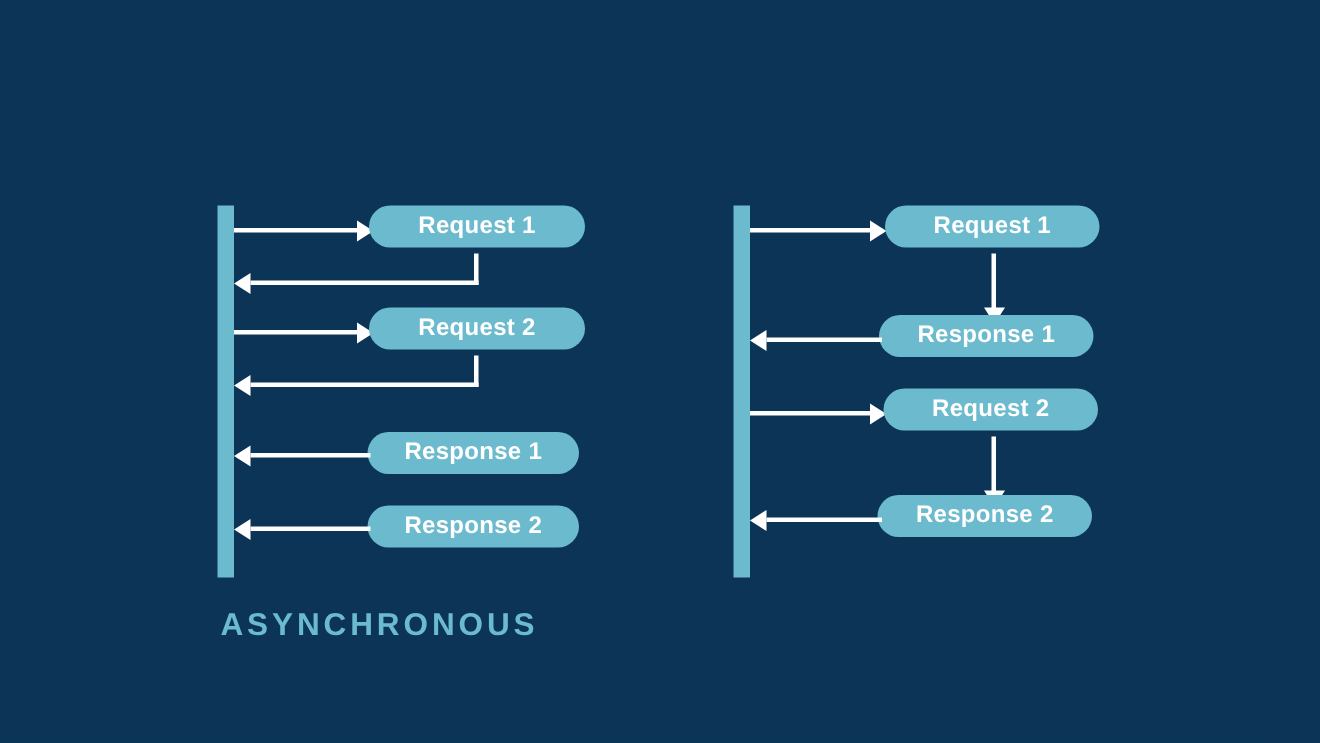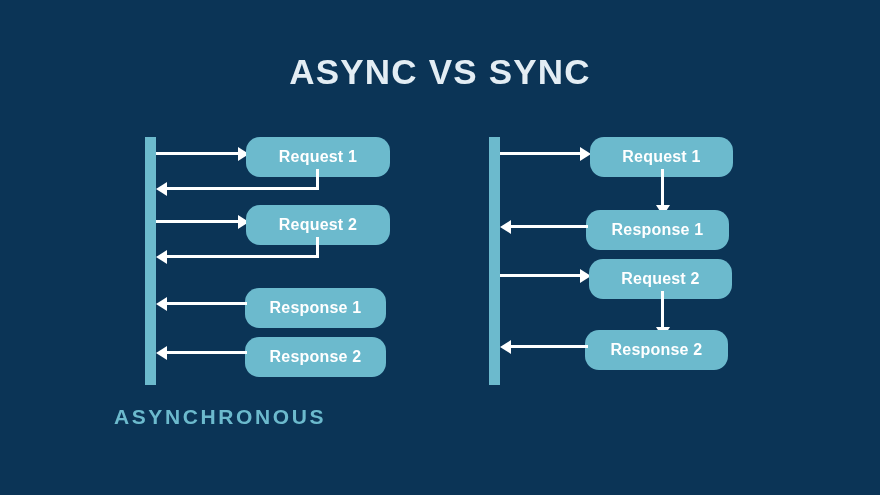--- a/index.html
+++ b/index.html
@@ -50,21 +50,21 @@
     top: 137px;
     height: 248px;
     background: #6CBACD;
   }
   .panel-async .lifeline { left: 145px; }
   .panel-sync  .lifeline { left: 49px; }
 
   
   .msgbox {
     position: absolute;
-    height: 40px;
+    height: 28px;
     background: #6CBACD;
     color: #FFFFFF;
     font-size: 16px;
     font-weight: bold;
     letter-spacing: 0.2px;
     display: flex;
     align-items: center;
     justify-content: center;
     white-space: nowrap;
     box-sizing: border-box;
@@ -109,29 +109,28 @@
   .caption {
     position: absolute;
     top: 405px;
     font-size: 21px;
     font-weight: bold;
     letter-spacing: 2.6px;
     color: #6CBACD;
     text-align: center;
     white-space: nowrap;
   }
-  .panel-async .caption { left: 0; width: 440px; }
+  .panel-async .caption { left: 0; width: 440px; padding-left: 33px; }
   .panel-sync  .caption { left: 0; width: 440px; }
 </style>
 </head>
 <body>
 
 <div id="canvas">
 
-  <div class="title">ASYNC VS SYNC</div>
 
   <div class="panel panel-async">
 
     <div class="lifeline"></div>
 
     <div class="hline" style="left:156px; top:152px; width:84px;"></div>
     <div class="head head-right" style="left:238px; top:146.5px;"></div>
     <div class="msgbox" style="left:246px; top:137px; width:144px;">Request 1</div>
 
     <div class="vline" style="left:316px; top:169px; height:21px;"></div>

